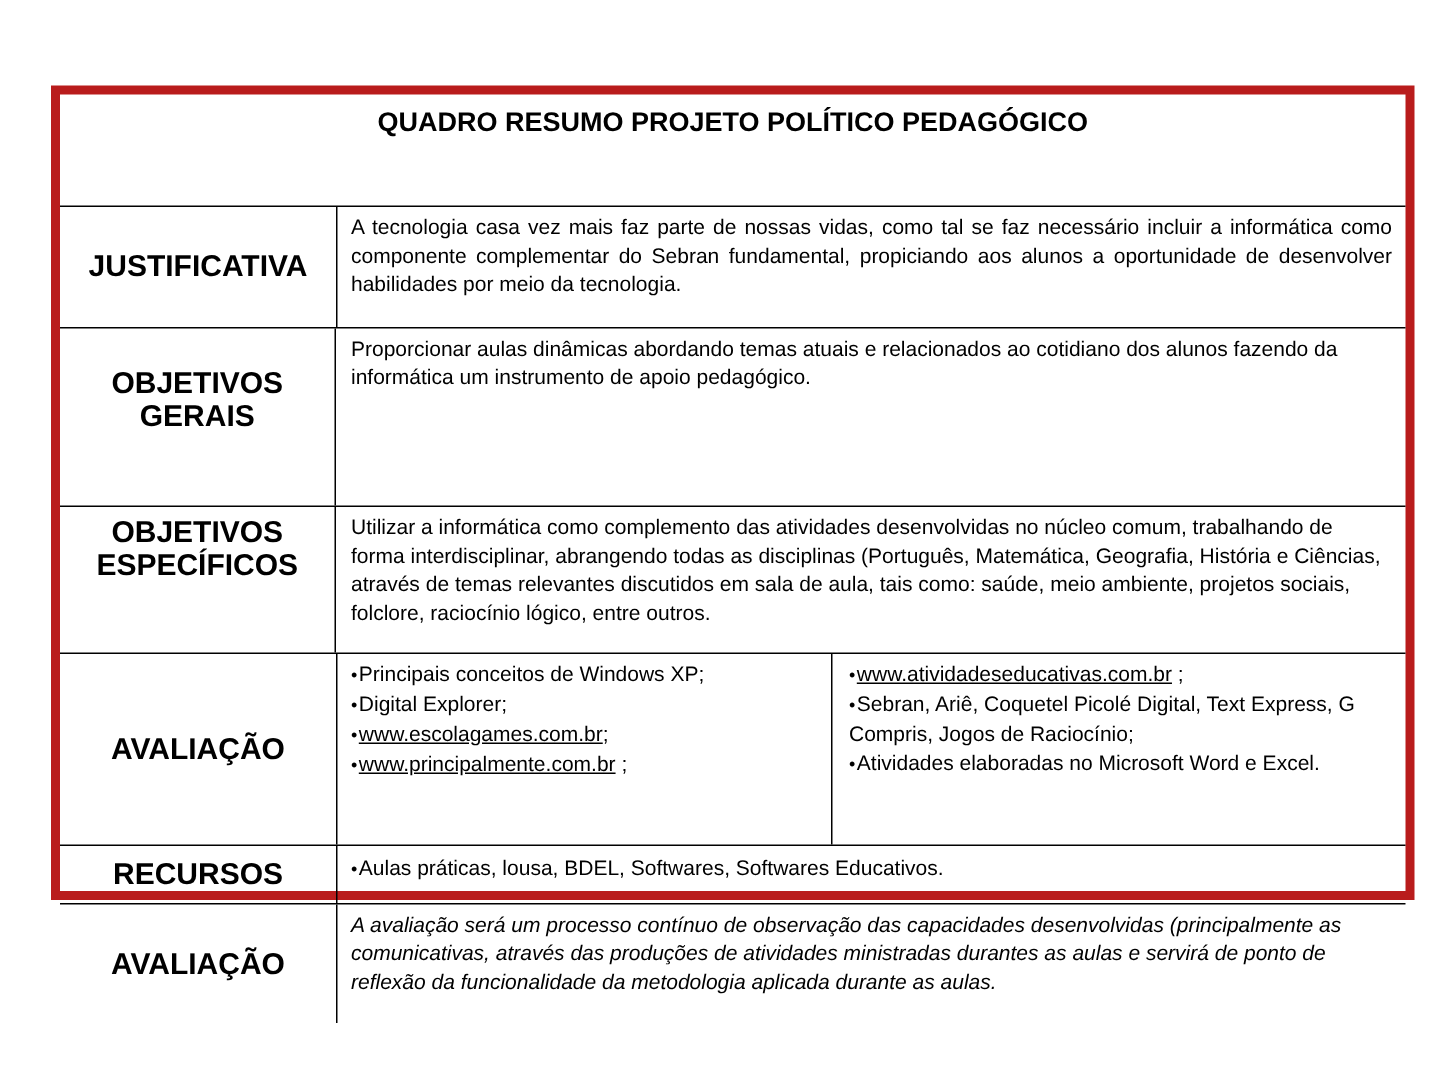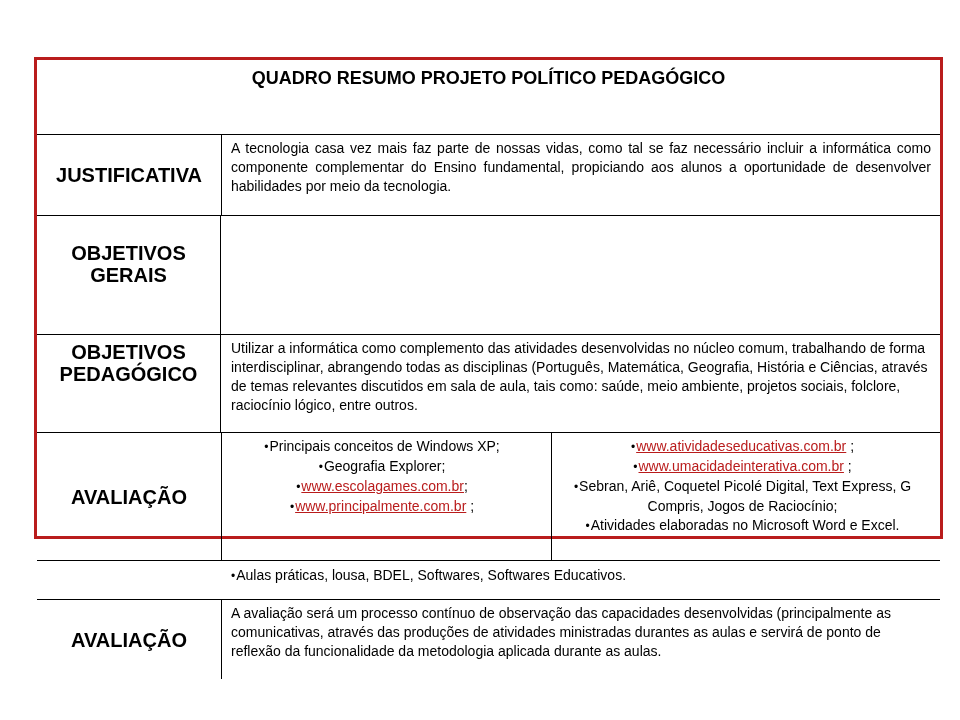--- a/index.html
+++ b/index.html
@@ -1,90 +1,91 @@
 <!DOCTYPE html>
 <html><head>
 <meta charset="utf-8">
 <style>
   html, body { margin:0; padding:0; background:#ffffff; }
   body { width:960px; height:720px; position:relative; overflow:hidden;
          font-family:"Liberation Sans", "DejaVu Sans", sans-serif; color:#000; }
-  .tbl { position:absolute; left:34px; top:57px; width:909px; height:482px;
-         border:3px solid #b91c1c; box-sizing:border-box; }
+  .tbl { position:absolute; left:34px; top:57px; width:909px; height:543px;
+         border:6px solid #b91c1c; box-sizing:border-box; }
   .row { position:absolute; left:0; right:0; border-top:1px solid #000; box-sizing:border-box; }
   .row.first { border-top:none; }
   .label { position:absolute; left:0; top:0; bottom:0; width:184px; border-right:1px solid #000;
            display:flex; align-items:center; justify-content:center; text-align:center;
            font-weight:bold; font-size:20px; line-height:22px; }
   .content { position:absolute; left:185px; right:0; top:0; bottom:0; padding:4px 9px 0 9px;
              font-size:14px; line-height:19px; text-align:justify; box-sizing:border-box; }
   .title { position:absolute; left:0; right:0; top:6px; text-align:center; font-weight:bold;
            font-size:18px; line-height:24px; }
   .col { position:absolute; top:0; bottom:0; padding:4px 18px 0 9px; box-sizing:border-box;
-         font-size:14px; line-height:19px;text-align:center; }
+         font-size:14px; line-height:19px; }
   .col.left { left:185px; width:330px; border-right:1px solid #000; }
   .col.right { left:515px; right:0; padding-left:11px; }
   .bul::before { content:"\2022"; font-size:12px; margin-right:1px; }
-  a.link { color:#b91c1c; text-decoration:underline; }
+  a.link { color:#000000; text-decoration:underline; }
 </style>
 </head>
 <body>
 
 <div class="tbl">
 
   <div class="row first" style="top:0;height:74px;">
     <div class="title">
       <div>QUADRO RESUMO PROJETO POLÍTICO PEDAGÓGICO</div>
     </div>
   </div>
 
   <div class="row" style="top:74px;height:81px;">
     <div class="label">JUSTIFICATIVA</div>
-    <div class="content">A tecnologia casa vez mais faz parte de nossas vidas, como tal se faz necessário incluir a informática como componente complementar do Ensino fundamental, propiciando aos alunos a oportunidade de desenvolver habilidades por meio da tecnologia.</div>
+    <div class="content">A tecnologia casa vez mais faz parte de nossas vidas, como tal se faz necessário incluir a informática como componente complementar do Sebran fundamental, propiciando aos alunos a oportunidade de desenvolver habilidades por meio da tecnologia.</div>
   </div>
 
   <div class="row" style="top:155px;height:119px;">
     <div class="label" style="align-items:flex-start;padding-top:26px;box-sizing:border-box;">
       <div>
         <div>OBJETIVOS</div>
         <div>GERAIS</div>
       </div>
     </div>
+    <div class="content" style="text-align:left;">Proporcionar aulas dinâmicas abordando temas atuais e relacionados ao cotidiano dos alunos fazendo da informática um instrumento de apoio pedagógico.</div>
   </div>
 
   <div class="row" style="top:274px;height:98px;">
     <div class="label" style="align-items:flex-start;padding-top:6px;box-sizing:border-box;">
       <div>
         <div>OBJETIVOS</div>
-        <div>PEDAGÓGICO</div>
+        <div>ESPECÍFICOS</div>
       </div>
     </div>
     <div class="content" style="text-align:left;">Utilizar a informática como complemento das atividades desenvolvidas no núcleo comum, trabalhando de forma interdisciplinar, abrangendo todas as disciplinas (Português, Matemática, Geografia, História e Ciências, através de  temas relevantes discutidos em sala de aula, tais como: saúde, meio ambiente, projetos sociais, folclore, raciocínio lógico, entre outros.</div>
   </div>
 
   <div class="row" style="top:372px;height:128px;">
     <div class="label">AVALIAÇÃO</div>
     <div class="col left">
       <div class="bul"><span>Principais conceitos de Windows XP;</span></div>
-      <div class="bul"><span>Geografia Explorer;</span></div>
+      <div class="bul"><span>Digital Explorer;</span></div>
       <div class="bul"><a class="link">www.escolagames.com.br</a><span>;</span></div>
       <div class="bul"><a class="link">www.principalmente.com.br</a><span> ;</span></div>
     </div>
     <div class="col right">
       <div class="bul"><a class="link">www.atividadeseducativas.com.br</a><span> ;</span></div>
-      <div class="bul"><a class="link">www.umacidadeinterativa.com.br</a><span> ;</span></div>
       <div class="bul"><span>Sebran, Ariê, Coquetel Picolé Digital, Text Express, G Compris, Jogos de Raciocínio;</span></div>
       <div class="bul"><span>Atividades elaboradas no Microsoft Word e Excel.</span></div>
     </div>
   </div>
 
   <div class="row" style="top:500px;height:39px;">
+    <div class="label">RECURSOS</div>
     <div class="content" style="text-align:left;padding-top:5px;">
       <span class="bul">Aulas práticas, lousa, BDEL, Softwares, Softwares Educativos.</span>
     </div>
   </div>
 
   <div class="row" style="top:539px;height:80px;">
     <div class="label">AVALIAÇÃO</div>
-    <div class="content" style="text-align:left;">A avaliação será um processo contínuo de observação das capacidades desenvolvidas (principalmente as comunicativas, através das produções de atividades ministradas durantes as aulas e servirá de ponto de reflexão da funcionalidade da metodologia aplicada durante as aulas.</div>
+    <div class="content" style="text-align:left;font-style:italic;">A avaliação será um processo contínuo de observação das capacidades desenvolvidas (principalmente as comunicativas, através das produções de atividades ministradas durantes as aulas e servirá de ponto de reflexão da funcionalidade da metodologia aplicada durante as aulas.</div>
   </div>
 
 </div>
 
 </body></html>

